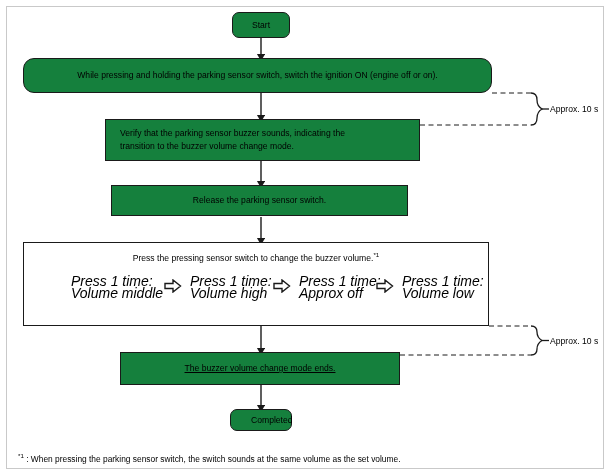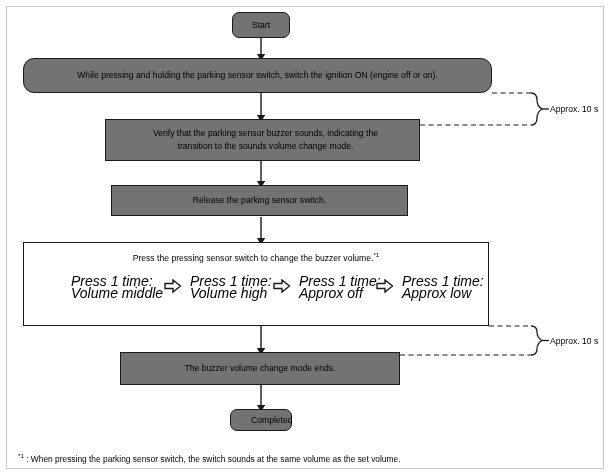--- a/index.html
+++ b/index.html
@@ -31,30 +31,30 @@
   #canvas {
     position: absolute;
     left: 0; top: 0;
     width: 610px;
     height: 475px;
   }
   .node {
     position: absolute;
     box-sizing: border-box;
     border: 1.5px solid #1a1a1a;
-    background: #737373;
+    background: #15803d;
     color: #000000;
     font-size: 8.6px;
     line-height: 13px;
     display: flex;
     align-items: center;
     z-index: 3;
   }
   .node.center { justify-content: center; text-align: center; }
-  .node.left   { justify-content: flex-start; text-align: center; }
+  .node.left   { justify-content: flex-start; text-align: left; }
   .term {
     border-radius: 7px;
     justify-content: center;
     text-align: center;
   }
   .node .pad { padding: 0 8px; width: 100%; }
   .node.left .pad { padding-left: 14px; }
 
   
   #volume-box {
@@ -156,21 +156,21 @@
     <span class="pad">Start</span>
   </div>
 
   <div class="node center" style="left:23px; top:58px; width:469px; height:35px;border-radius:11px;">
     <span class="pad">While pressing and holding the parking sensor switch, switch the ignition ON (engine off or on).</span>
   </div>
 
   <div class="node left" style="left:105px; top:119px; width:315px; height:42px;">
     <span class="pad">
       <span>Verify that the parking sensor buzzer sounds, indicating the</span><br>
-      <span>transition to the sounds volume change mode.</span>
+      <span>transition to the buzzer volume change mode.</span>
     </span>
   </div>
 
   <div class="node center" style="left:111px; top:185px; width:297px; height:31px;">
     <span class="pad">Release the parking sensor switch.</span>
   </div>
 
   <div id="volume-box" style="left:23px; top:242px; width:466px; height:84px;">
     <div id="volume-title">
       <span>Press the pressing sensor switch to change the buzzer volume.</span><span class="sup">*1</span>
@@ -204,25 +204,25 @@
     </div>
 
     <div class="vsep" style="left:352px; top:36px;">
       <svg width="18" height="14" viewBox="0 0 18 14" xmlns="http://www.w3.org/2000/svg">
         <path d="M1,4.5 L9,4.5 L9,1 L16.5,7 L9,13 L9,9.5 L1,9.5 z" fill="#ffffff" stroke="#1a1a1a" stroke-width="1.4" stroke-linejoin="miter"></path>
       </svg>
     </div>
 
     <div class="vstep" style="left:378px;">
       <span>Press 1 time:</span><br>
-      <span>Approx low</span>
-    </div>
-  </div>
-
-  <div class="node center" style="left:120px; top:352px; width:280px; height:33px;">
+      <span>Volume low</span>
+    </div>
+  </div>
+
+  <div class="node center" style="left:120px; top:352px; width:280px; height:33px;text-decoration:underline;">
     <span class="pad">The buzzer volume change mode ends.</span>
   </div>
 
   <div class="node term center" style="left:230px; top:409px; width:62px; height:22px;padding-left:20px;">
     <span class="pad">Completed</span>
   </div>
 
   <div class="brace-label" style="left:550px; top:104px;">Approx. 10 s</div>
   <div class="brace-label" style="left:550px; top:336px;">Approx. 10 s</div>
 

